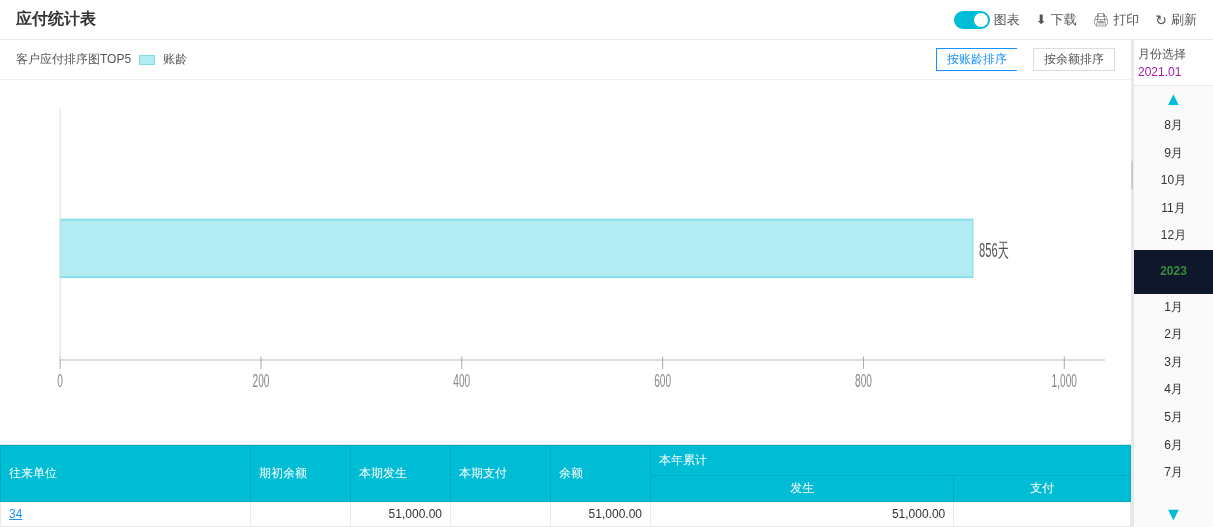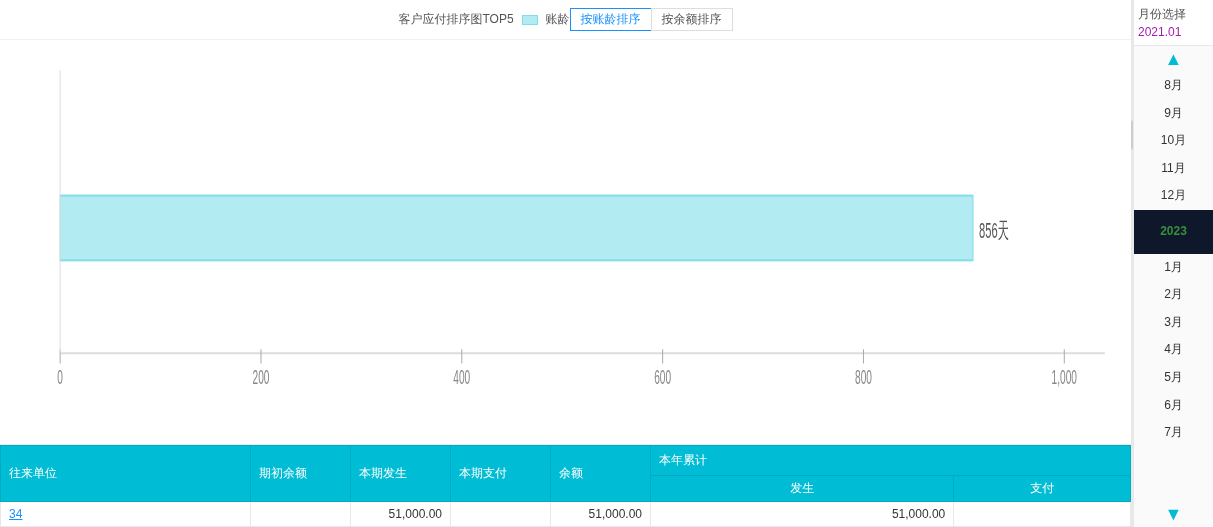--- a/index.html
+++ b/index.html
@@ -17,24 +17,24 @@
     .toggle-switch { width: 36px; height: 18px; background: #00bcd4; border-radius: 9px; position: relative; cursor: pointer; }
     .toggle-switch::after { content: ''; position: absolute; width: 14px; height: 14px; background: #fff; border-radius: 50%; top: 2px; right: 2px; }
     
     
     .main-content { display: flex; flex: 1; overflow: hidden; }
     
     
     .chart-area { flex: 1; display: flex; flex-direction: column; overflow: hidden; }
     
     
-    .chart-header { display: flex; align-items: center; justify-content: center; padding: 8px 16px; border-bottom: 1px solid #f0f0f0; }
+    .chart-header { display: flex; align-items: center; justify-content: space-between; padding: 8px 16px; border-bottom: 1px solid #f0f0f0; }
     .chart-legend { display: flex; align-items: center; gap: 8px; font-size: 12px; color: #555; }
     .legend-box { width: 16px; height: 10px; background: #b2ebf2; border: 1px solid #80deea; }
-    .chart-sort-btns { display: flex; gap: 0; }
+    .chart-sort-btns { display: flex; gap: 16px; }
     .sort-btn { padding: 2px 10px; border: 1px solid #ddd; background: #fff; cursor: pointer; font-size: 12px; color: #555; }
     .sort-btn:first-child { border-right: none; }
     .sort-btn.active { color: #1890ff; border-color: #1890ff; }
     
     
     .chart-body { flex: 1; position: relative; padding: 10px 16px 30px 50px; }
     .chart-svg { width: 100%; height: 100%; }
     
     
     .table-area { background: #fff; border-top: 1px solid #e8e8e8; }
@@ -57,20 +57,41 @@
     .month-item.year-marker { background: #0f172a; color: #388e3c; font-weight: bold; padding: 11px 4px; }
     
     
     .divider { width: 2px; background: #e8e8e8; cursor: col-resize; }
   </style>
 </head>
 <body>
 
 <div class="app-container">
 
+  <div class="header">
+    <span class="header-title">应付统计表</span>
+    <div class="header-actions">
+      <div class="header-action">
+        <div class="toggle-switch"></div>
+        <span>图表</span>
+      </div>
+      <div class="header-action">
+        <span>⬇</span>
+        <span>下载</span>
+      </div>
+      <div class="header-action">
+        <span>🖨</span>
+        <span>打印</span>
+      </div>
+      <div class="header-action">
+        <span style="font-size:14px;">↻</span>
+        <span>刷新</span>
+      </div>
+    </div>
+  </div>
 
   <div class="main-content">
 
     <div class="chart-area">
 
       <div class="chart-header">
         <div class="chart-legend">
           <span>客户应付排序图TOP5</span>
           <div class="legend-box"></div>
           <span>账龄</span>

